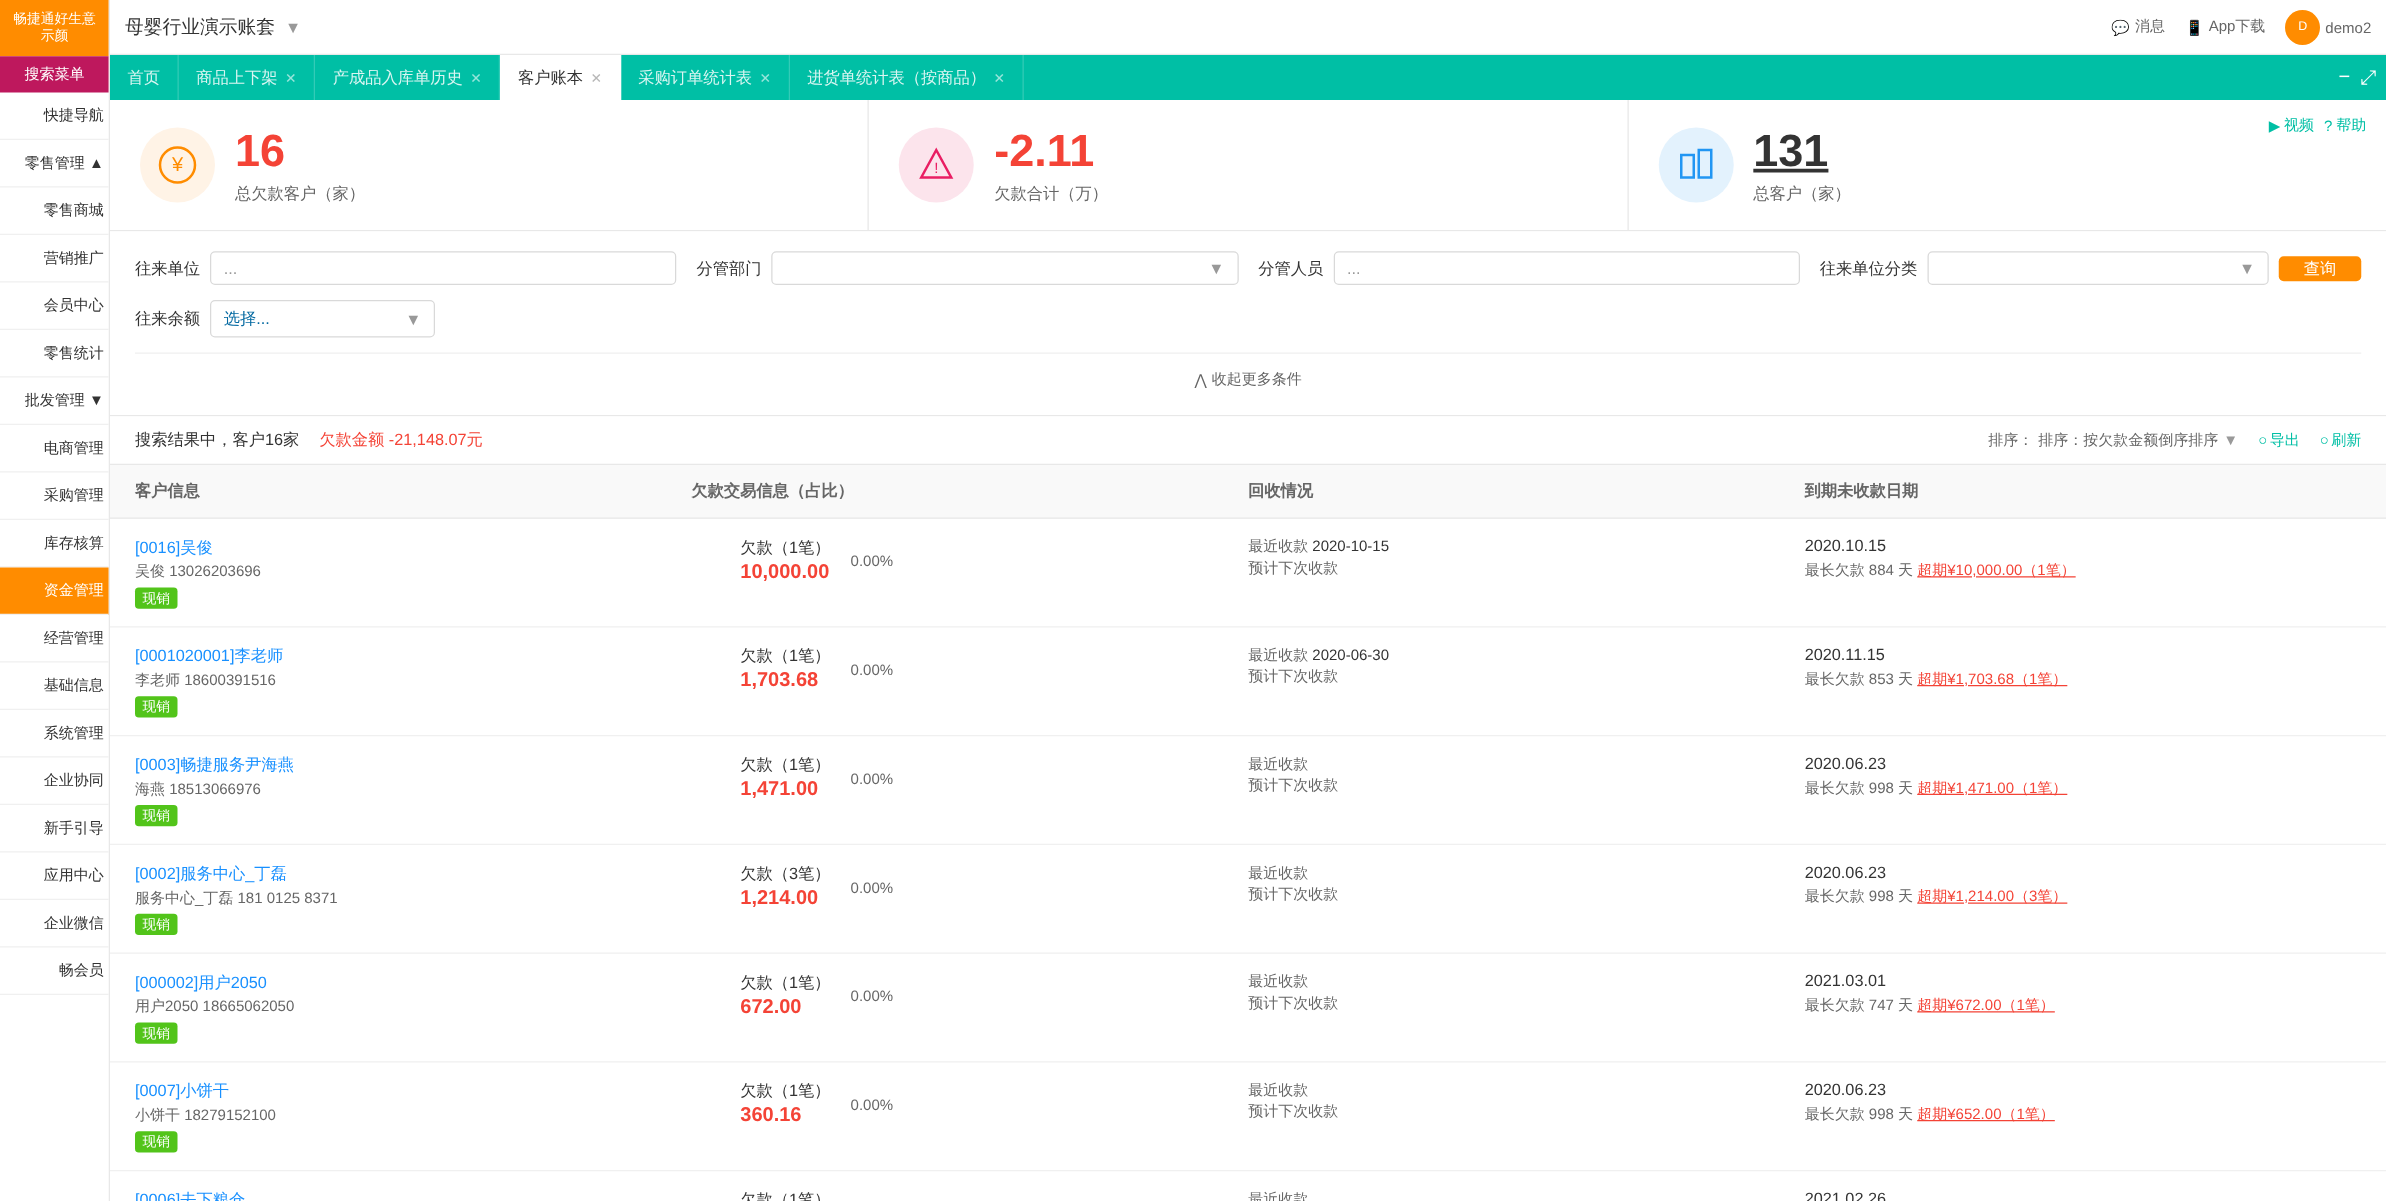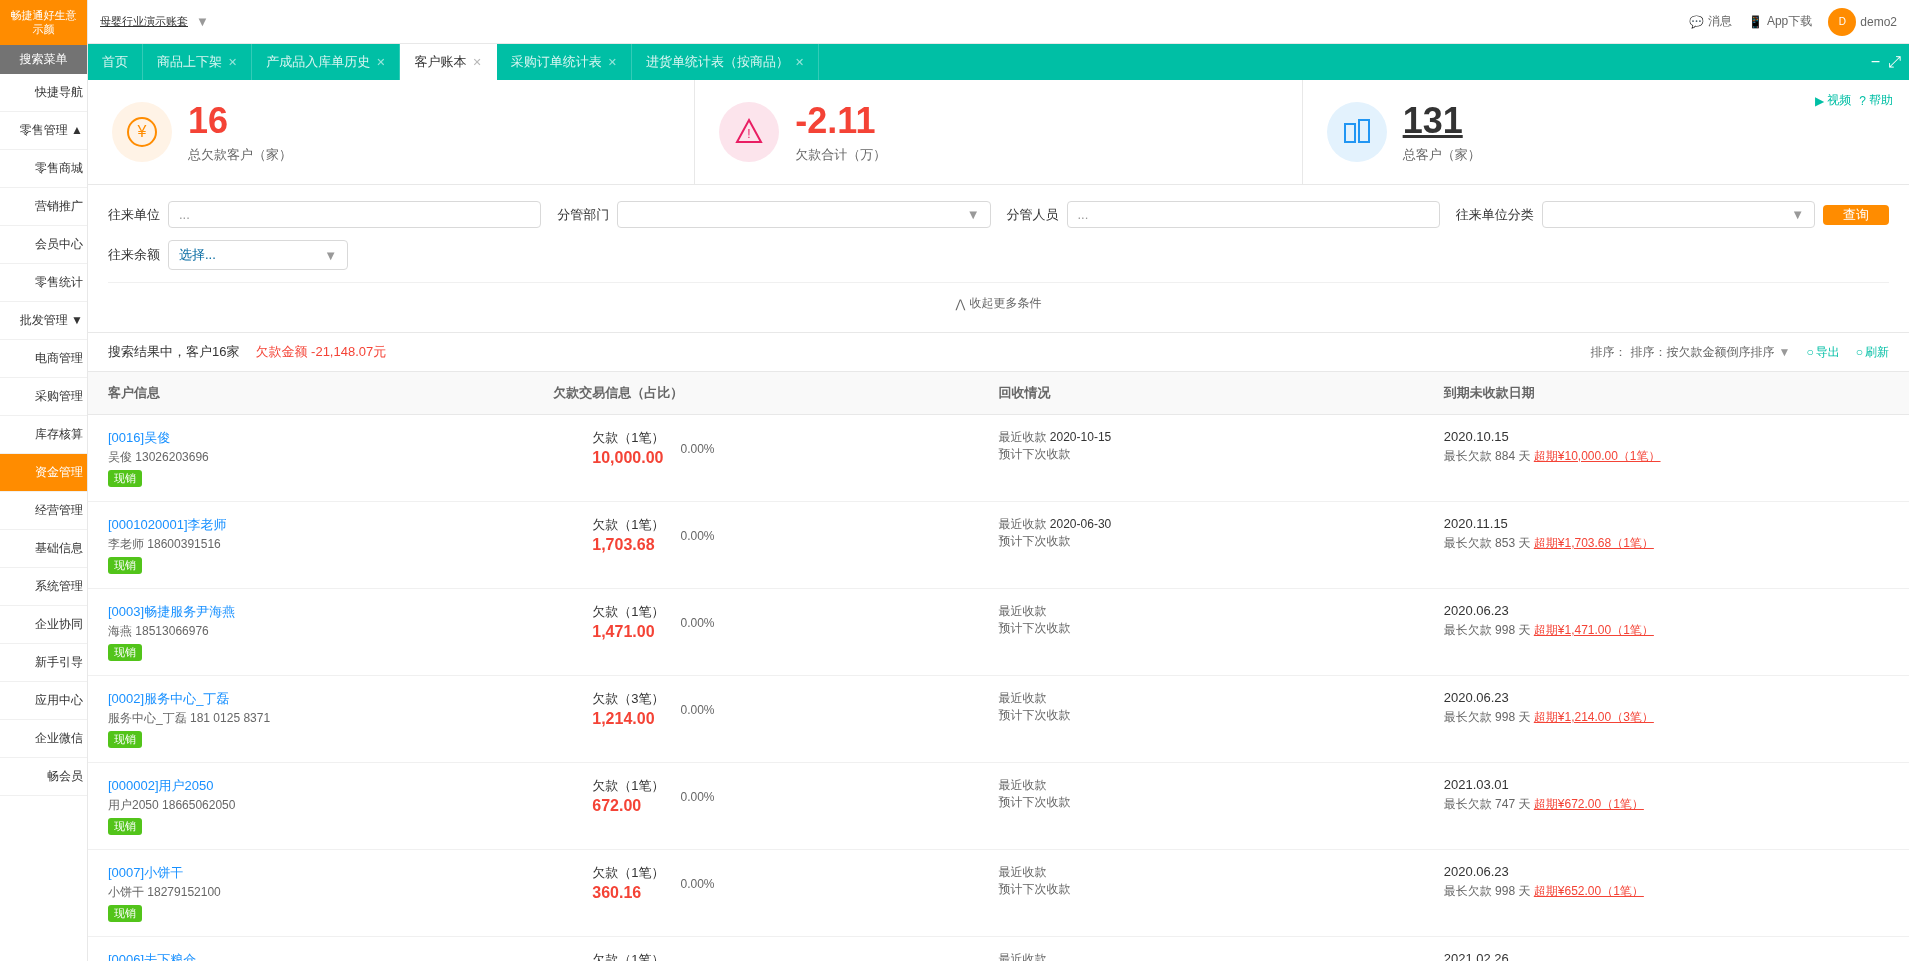--- a/index.html
+++ b/index.html
@@ -2,21 +2,21 @@
 <html><head>
   <meta charset="utf-8">
   <style>
     * { box-sizing: border-box; margin: 0; padding: 0; }
     body { font-family: 'Microsoft YaHei', Arial, sans-serif; font-size: 13px; background: #f5f5f5; color: #333; display: flex; height: 100vh; overflow: hidden; }
 
     
     .sidebar { width: 88px; background: #fff; border-right: 1px solid #e8e8e8; display: flex; flex-direction: column; overflow-y: auto; }
     .sidebar-logo { background: #ff8c00; padding: 8px 4px; text-align: center; }
     .sidebar-logo-text { color: #fff; font-size: 11px; line-height: 1.3; }
-    .sidebar-search { background: #737373; padding: 6px 4px; text-align: center; color: #fff; font-size: 12px; cursor: pointer; }
+    .sidebar-search { background: #be185d; padding: 6px 4px; text-align: center; color: #fff; font-size: 12px; cursor: pointer; }
     .sidebar-item { padding: 10px 4px; text-align: right; font-size: 12px; color: #333; cursor: pointer; border-bottom: 1px solid #f0f0f0; }
     .sidebar-item.active { background: #ff8c00; color: #fff; }
 
     
     .main { flex: 1; display: flex; flex-direction: column; overflow: hidden; }
 
     
     .topbar { background: #fff; border-bottom: 1px solid #e8e8e8; padding: 0 12px; display: flex; align-items: center; justify-content: space-between; height: 44px; }
     .topbar-left { display: flex; align-items: center; gap: 8px; }
     .topbar-right { display: flex; align-items: center; gap: 16px; font-size: 12px; color: #666; }
@@ -156,21 +156,21 @@
   </div>
   <div class="sidebar-item">
     <span>畅会员</span>
   </div>
 </div>
 
 <div class="main">
 
   <div class="topbar">
     <div class="topbar-left">
-      <span style="font-size:11px;color:#333;text-decoration:underline;">母婴行业演示账套</span>
+      <span style="font-size:15px;color:#333;">母婴行业演示账套</span>
       <span style="color:#999;cursor:pointer;">▼</span>
     </div>
     <div class="topbar-right">
       <div class="topbar-right-item">
         <span>💬</span>
         <span>消息</span>
       </div>
       <div class="topbar-right-item">
         <span>📱</span>
         <span>App下载</span>

